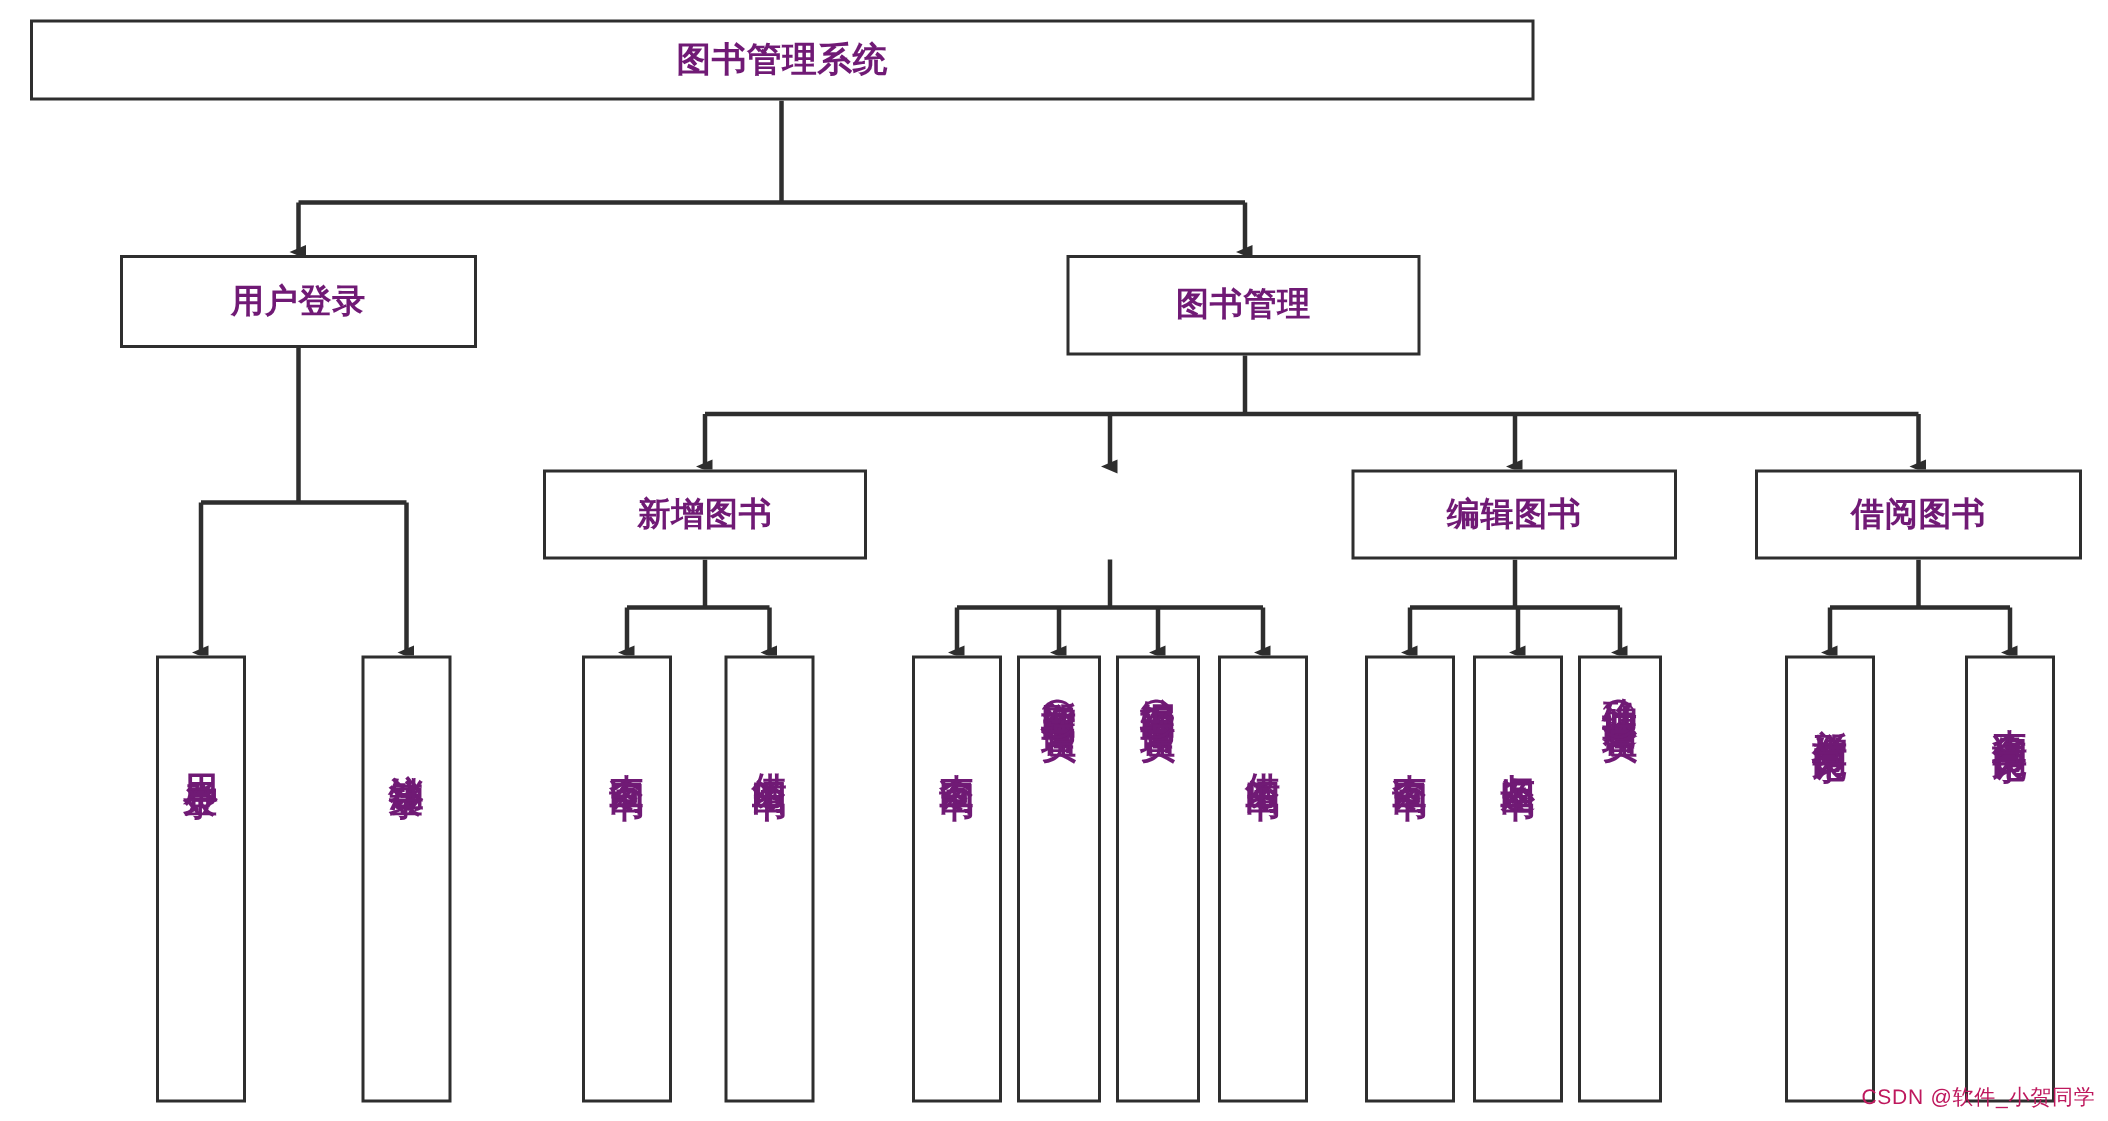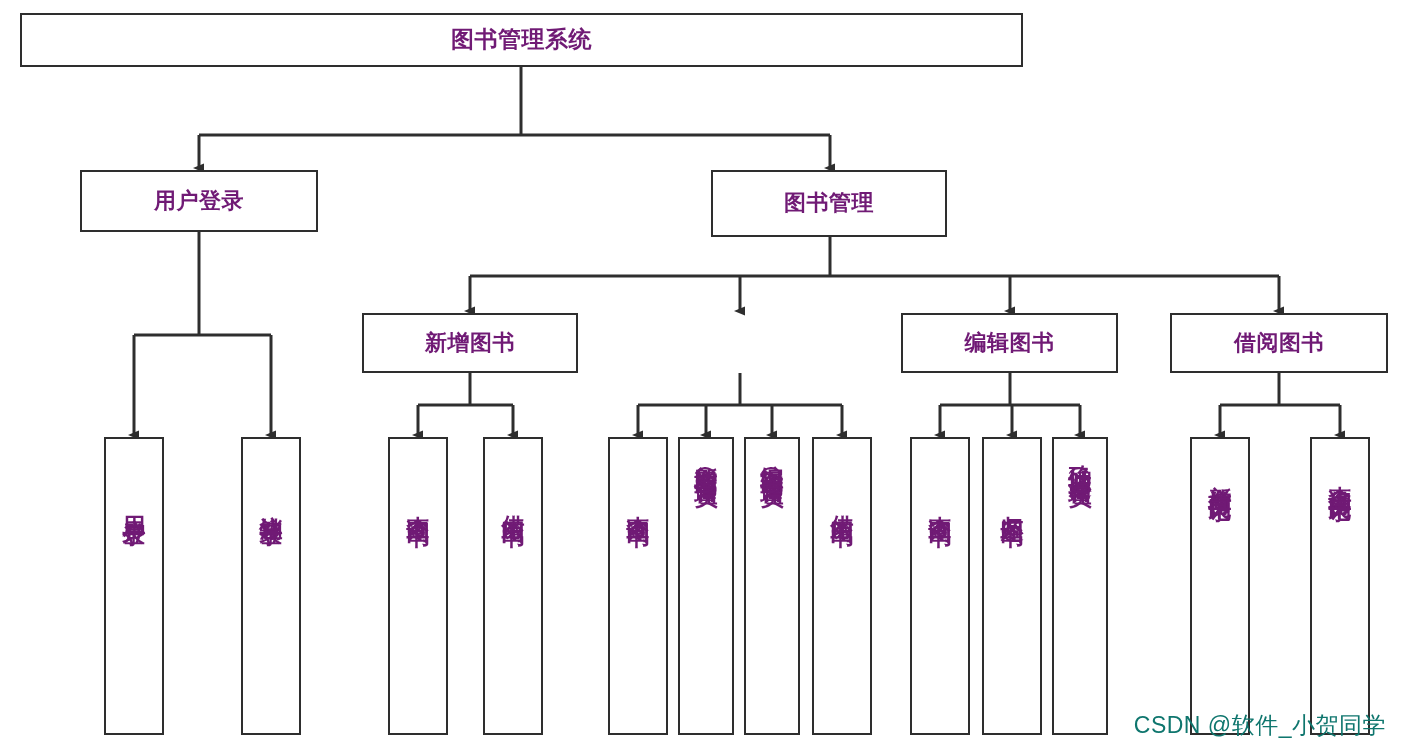--- a/index.html
+++ b/index.html
@@ -58,24 +58,24 @@
     font-size: 23px;
     line-height: 1.25;
     letter-spacing: 3px;
     white-space: pre;
   }
   .node.vert.tall .label {
     padding-top: 0;
   }
   #watermark {
     position: absolute;
-    right: 19px;
+    right: 8px;
     bottom: 6px;
-    font-size: 23px;
-    color: #0f766e;
+    font-size: 14px;
+    color: #be185d;
     letter-spacing: 0.5px;
     z-index: 5;
     white-space: pre;
   }
 </style>
 </head>
 <body>
 
 <div id="canvas">
 

